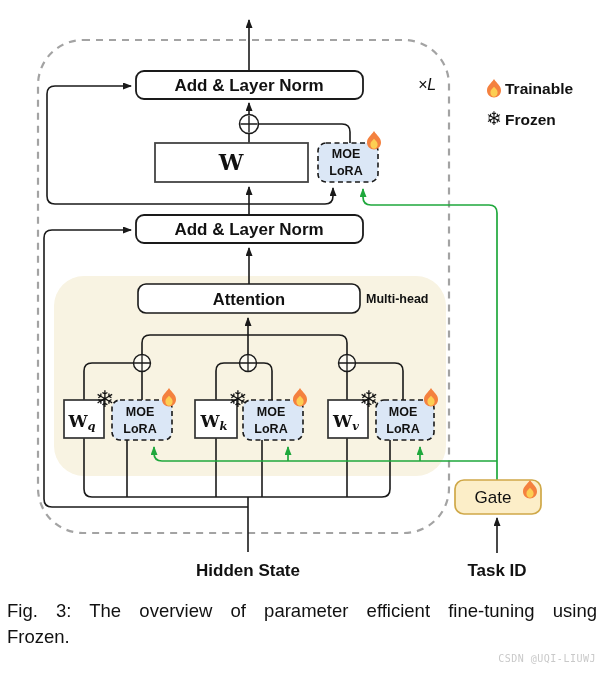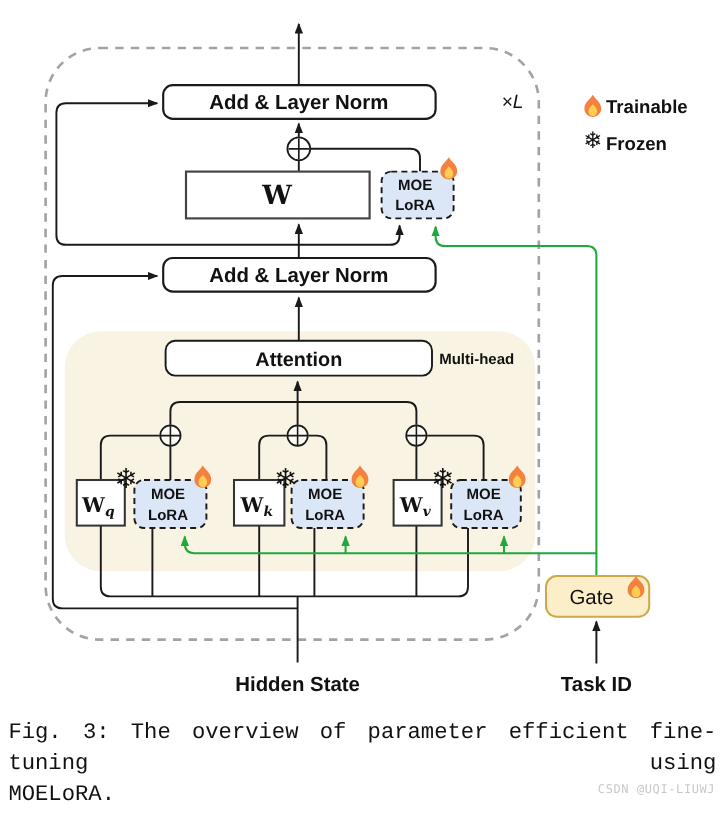--- a/index.html
+++ b/index.html
@@ -3,21 +3,21 @@
 <meta charset="utf-8">
 <style>
   html,body{margin:0;padding:0;background:#ffffff;}
   #stage{
     position:relative;width:604px;height:679px;background:#ffffff;
     font-family:"Liberation Sans",sans-serif;overflow:hidden;
   }
   #diagram{position:absolute;left:0;top:0;}
   .caption{
     position:absolute;left:7px;right:7px;top:598px;
-    font-family:Liberation Mono, monospace;font-size:18.5px;color:#111;
+    font-family:Liberation Sans, sans-serif;font-size:18.5px;color:#111;
     line-height:1.4;
   }
   .caption .l1{display:block;text-align:justify;text-align-last:justify;}
   .caption .l2{display:block;text-align:left;}
   .watermark{
     position:absolute;right:8px;bottom:15px;
     font-family:"DejaVu Sans Mono",monospace;font-size:10px;
     color:#c9c9c9;letter-spacing:0.5px;
   }
   text{font-family:"Liberation Sans",sans-serif;fill:#111;}
@@ -196,17 +196,17 @@
       <text x="494" y="118" text-anchor="middle" dominant-baseline="central" font-size="19" fill="#4d96e8" font-family="DejaVu Sans, sans-serif">❄</text>
       <text x="505" y="125" class="bold" font-size="15.5">Frozen</text>
     </g>
 
     <text x="248" y="576" text-anchor="middle" class="bold" font-size="17">Hidden State</text>
     <text x="497" y="576" text-anchor="middle" class="bold" font-size="17">Task ID</text>
   </svg>
 
   <div class="caption">
     <span class="l1">Fig. 3: The overview of parameter efficient fine-tuning using</span>
-    <span class="l2">MOELoRA.</span>
+    <span class="l2">Frozen.</span>
   </div>
 
   <div class="watermark">CSDN @UQI-LIUWJ</div>
 </div>
 
 </body></html>

